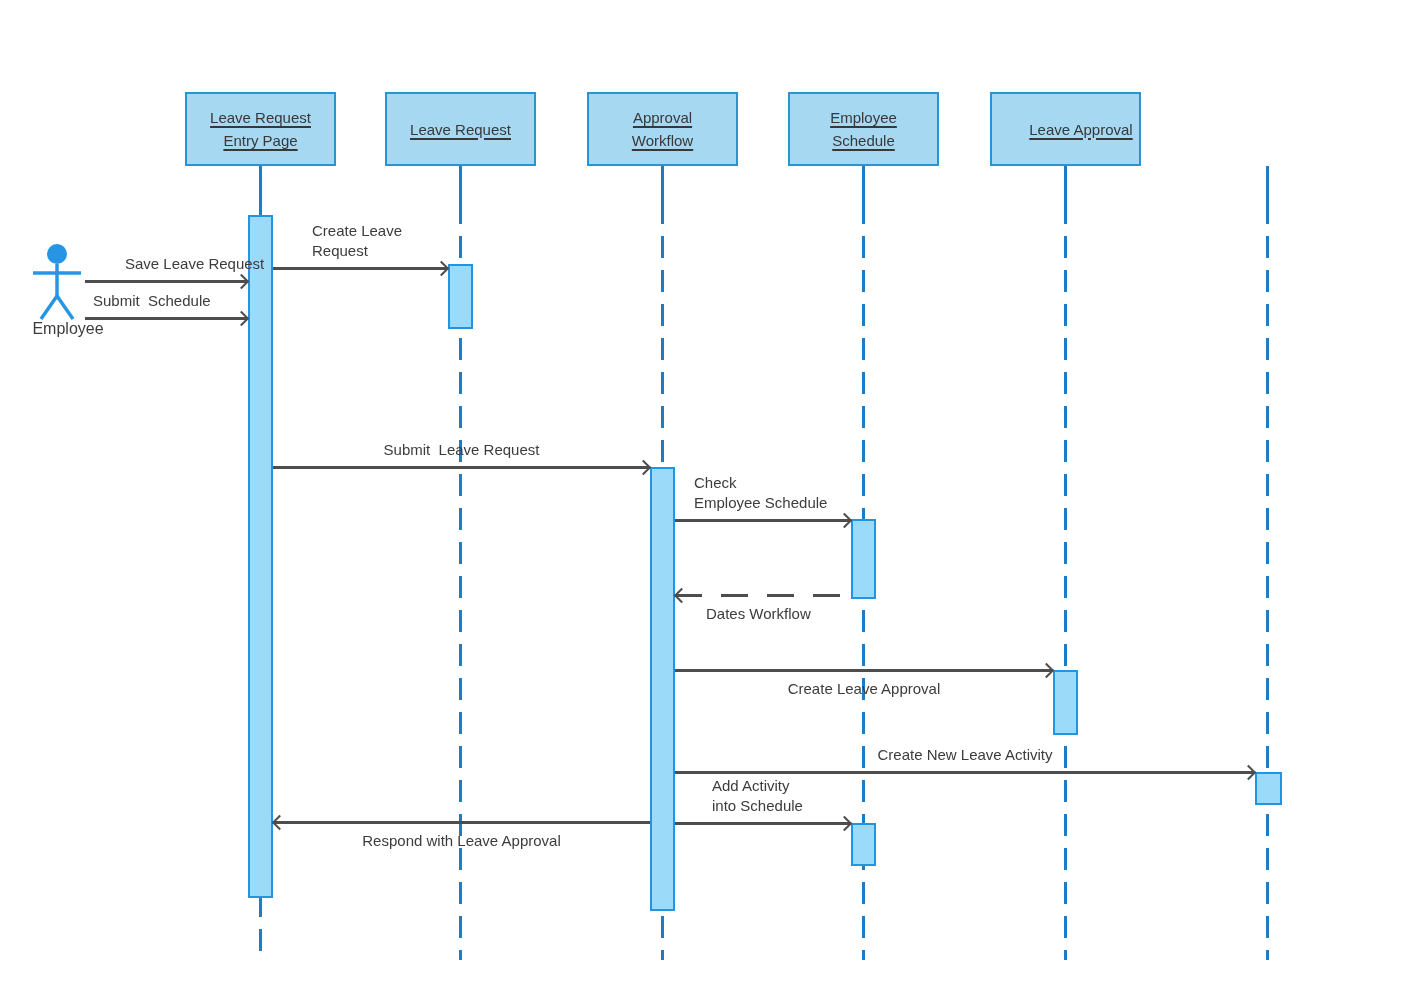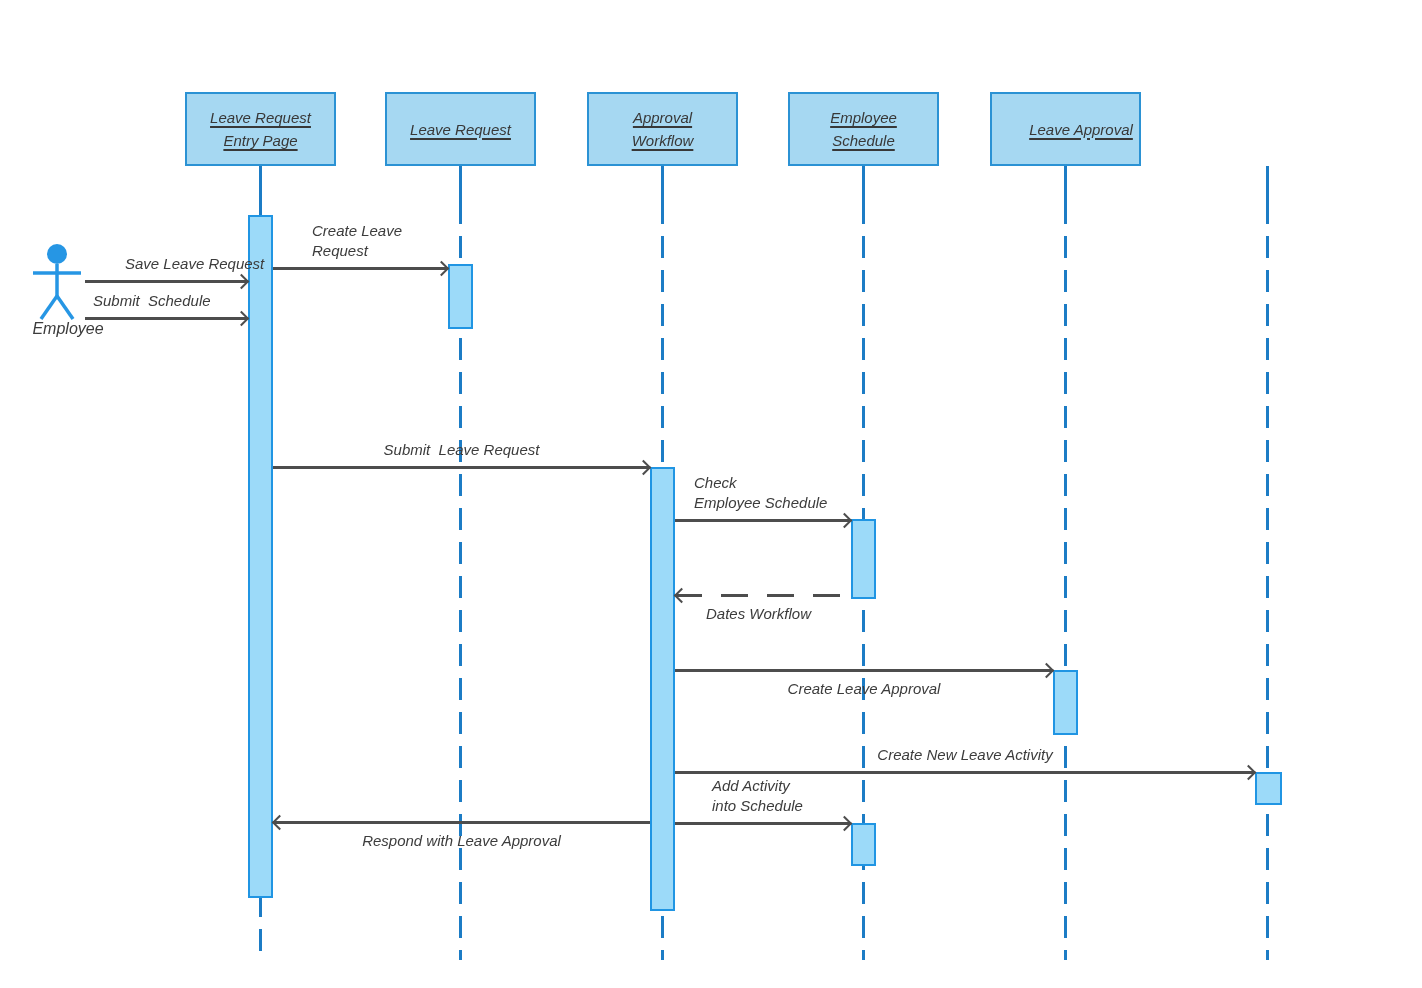--- a/index.html
+++ b/index.html
@@ -11,21 +11,21 @@
     --arrow: #4D4D4D;
     --text: #3C3C3C;
     --actor: #2696E4;
     --bg: #FFFFFF;
   }
   * { margin:0; padding:0; box-sizing:border-box; }
   html,body { background:#fff; }
   body { font-family:"Liberation Sans","DejaVu Sans",sans-serif; color:var(--text); }
   .canvas {
     position:relative; width:1407px; height:988px;
-    background:var(--bg); overflow:hidden;font-style:italic;
+    background:var(--bg); overflow:hidden;
   }
   
   .ll-head {
     position:absolute; top:92px; height:74px; width:151px;
     background:var(--box-fill); border:2px solid var(--box-border);
     display:flex; align-items:center; justify-content:center;
     text-align:center; font-size:15px; line-height:23px;
     color:#383838; text-decoration:underline;
     text-underline-offset:3px; text-decoration-thickness:1.5px;
     white-space:pre;

